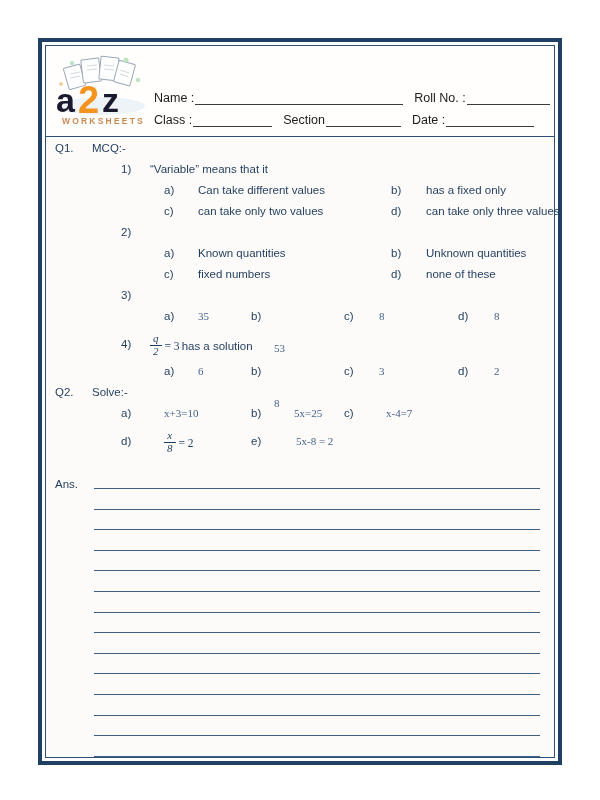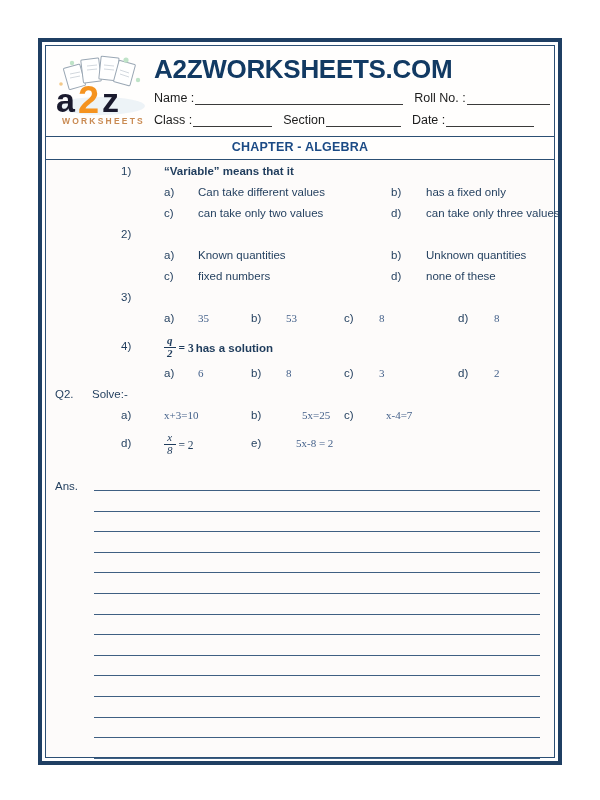--- a/index.html
+++ b/index.html
@@ -118,43 +118,43 @@
   .qline {
     position: relative;
     height: 21px;
     white-space: nowrap;
   }
   .qline.tall { height: 34px; }
 
   .col-qno   { position: absolute; left: 9px;  }
   .col-qlbl  { position: absolute; left: 46px; }
   .col-sub   { position: absolute; left: 75px; }
-  .col-stem  { position: absolute; left: 118px; font-weight: bold; }
+  .col-stem  { position: absolute; left: 104px; }
 
   
   .opt-a  { position: absolute; left: 118px; }
   .opt-at { position: absolute; left: 152px; }
   .opt-b  { position: absolute; left: 345px; }
   .opt-bt { position: absolute; left: 380px; }
 
   
   .o4-a  { position: absolute; left: 118px; }
   .o4-at { position: absolute; left: 152px; }
   .o4-b  { position: absolute; left: 205px; }
-  .o4-bt { position: absolute; left: 240px; }
+  .o4-bt { position: absolute; left: 228px; margin-top: 32px; }
   .o4-c  { position: absolute; left: 298px; }
   .o4-ct { position: absolute; left: 333px; }
   .o4-d  { position: absolute; left: 412px; }
   .o4-dt { position: absolute; left: 448px; }
 
   
   .s-a  { position: absolute; left: 75px; }
   .s-at { position: absolute; left: 118px; }
   .s-b  { position: absolute; left: 205px; }
-  .s-bt { position: absolute; left: 256px; text-align: right; }
+  .s-bt { position: absolute; left: 248px; text-align: right; }
   .s-c  { position: absolute; left: 298px; }
   .s-ct { position: absolute; left: 340px; }
   .s-d  { position: absolute; left: 75px; }
   .s-dt { position: absolute; left: 118px; }
   .s-e  { position: absolute; left: 205px; }
   .s-et { position: absolute; left: 250px; }
 
   .mathi {
     font-family: "Liberation Serif", serif;
     font-size: 11px;
@@ -253,37 +253,37 @@
           <circle cx="74" cy="10" r="2.6" fill="#bfe3c8"></circle>
           <circle cx="86" cy="30" r="2.2" fill="#bfe3c8"></circle>
           <circle cx="9" cy="34" r="1.8" fill="#f3c98a"></circle>
           <text x="4" y="62" font-family="Liberation Sans, sans-serif" font-size="34" font-weight="bold" fill="#1a1a2e">a</text>
           <text x="26" y="63" font-family="Liberation Sans, sans-serif" font-size="38" font-weight="bold" fill="#f5931f">2</text>
           <text x="50" y="62" font-family="Liberation Sans, sans-serif" font-size="34" font-weight="bold" fill="#1a1a2e">z</text>
           <text x="10" y="74" font-family="Liberation Sans, sans-serif" font-size="8.5" font-weight="bold" letter-spacing="2.2" fill="#c98a52">WORKSHEETS</text>
         </svg>
       </div>
 
-      <div class="brand-title">A2ZWORKSHEETS.COM</div>
 
       <div class="field-row row1">
         <span class="fld-label">Name :</span><span class="fld-rule rule-name"></span><span class="gap-s"></span><span class="fld-label">Roll No. :</span><span class="fld-rule rule-roll"></span>
       </div>
 
       <div class="field-row row2">
         <span class="fld-label">Class :</span><span class="fld-rule rule-class"></span><span class="gap-s"></span><span class="fld-label">Section</span><span class="fld-rule rule-section"></span><span class="gap-s"></span><span class="fld-label">Date :</span><span class="fld-rule rule-date"></span>
       </div>
     </div>
 
-    <div class="chapter-bar">
-      <span class="chapter-title">CHAPTER - ALGEBRA</span>
-    </div>
 
     <div class="sheet-body">
 
+      <div class="qline">
+        <span class="col-qno">Q1.</span>
+        <span class="col-qlbl">MCQ:-</span>
+      </div>
 
       <div class="qline">
         <span class="col-sub">1)</span>
         <span class="col-stem quoted">“Variable” means that it</span>
       </div>
       <div class="qline">
         <span class="opt-a">a)</span>
         <span class="opt-at">Can take different values</span>
         <span class="opt-b">b)</span>
         <span class="opt-bt">has a fixed only</span>

